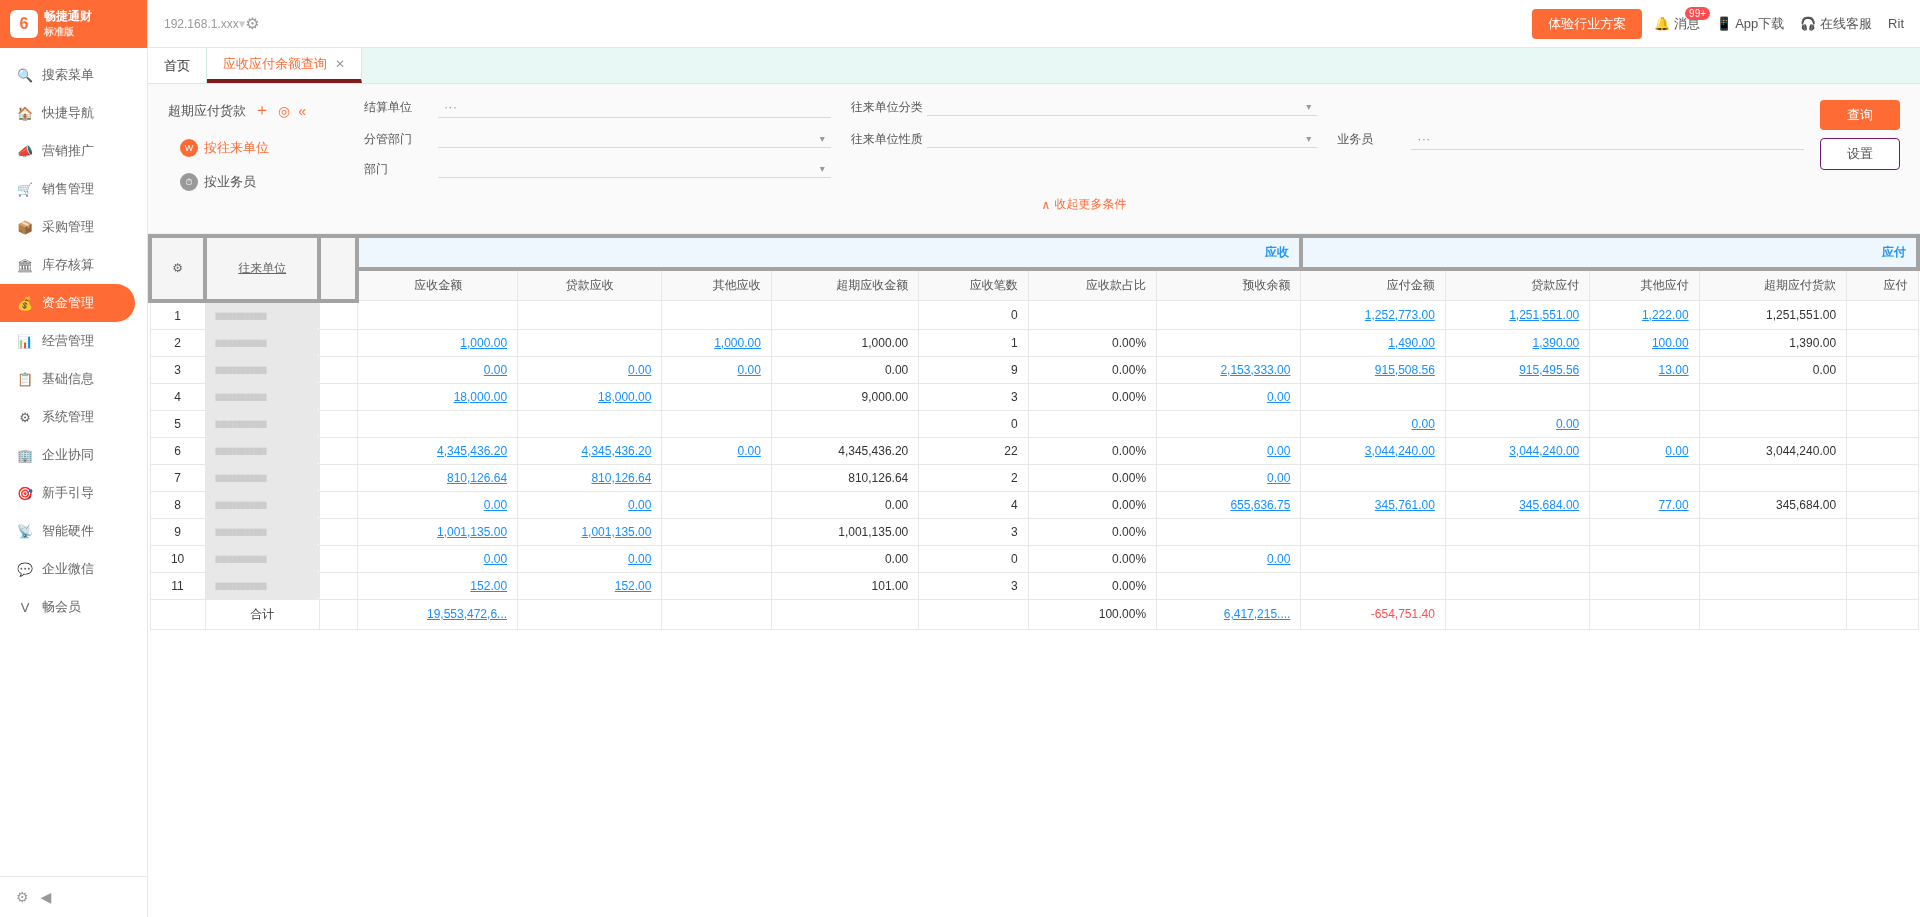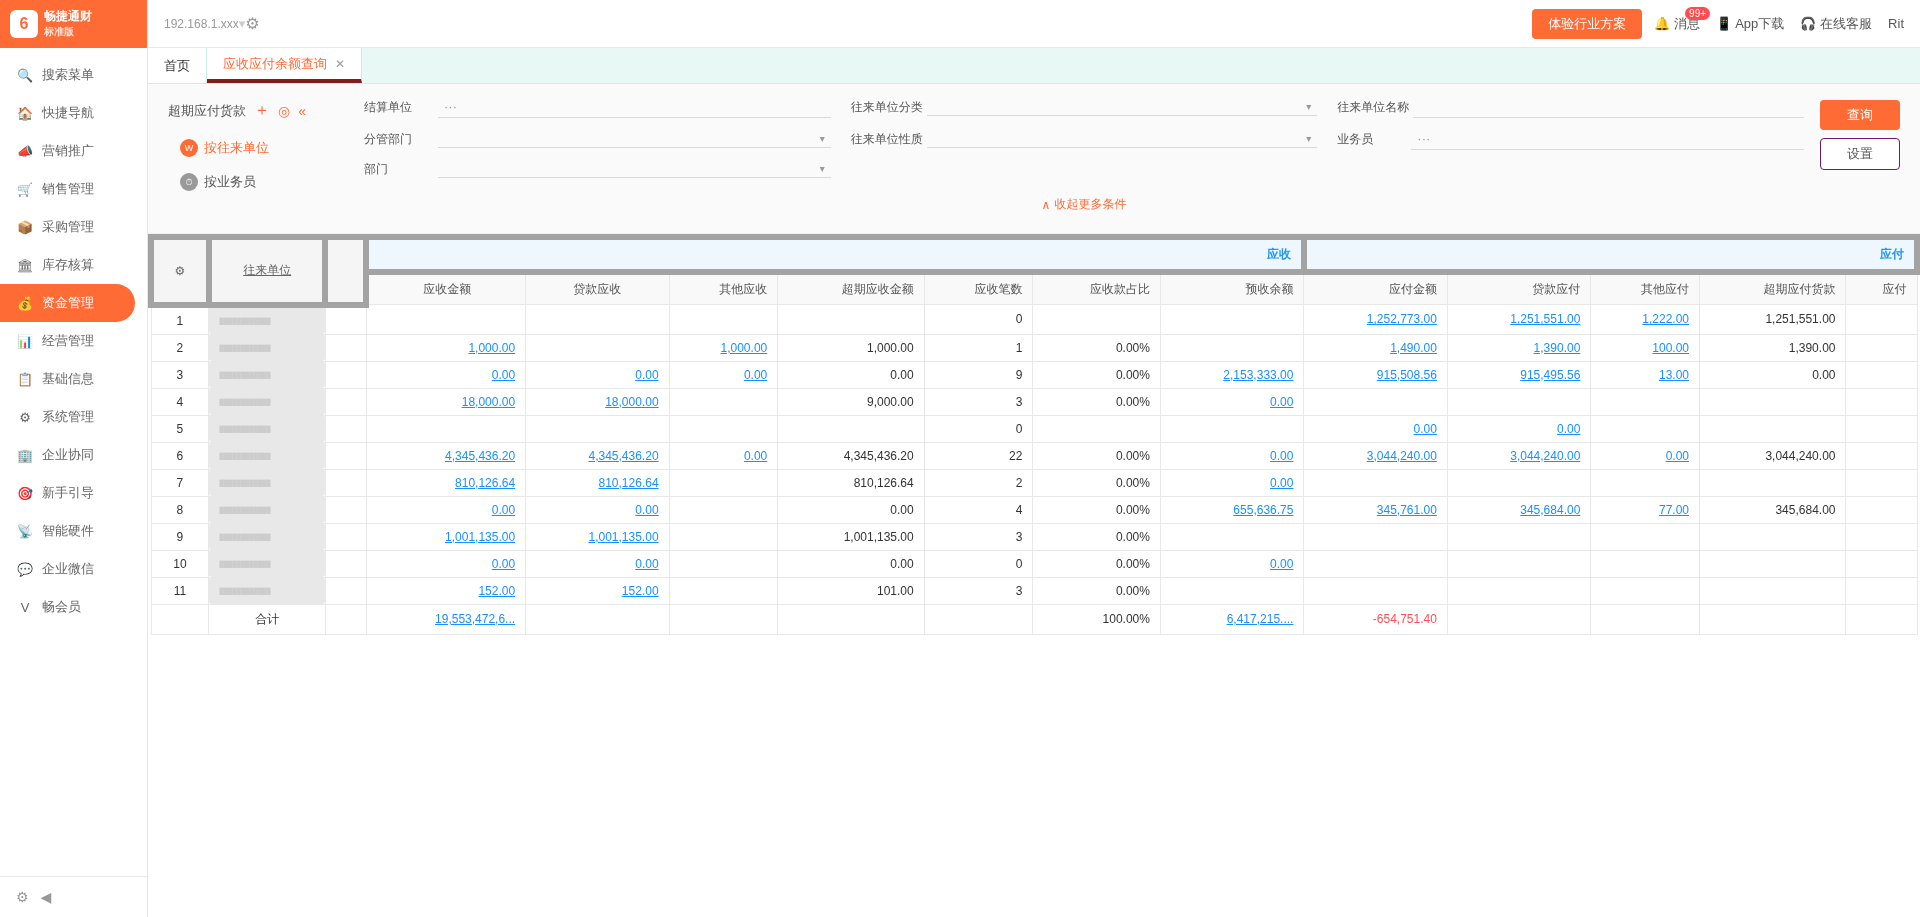--- a/index.html
+++ b/index.html
@@ -132,21 +132,21 @@
     }
 
     
     .table-wrap {
       overflow-x: auto; padding: 0 0 0 0;
     }
     table {
       width: 100%; border-collapse: collapse; font-size: 12px;
     }
     thead tr { background: #f5f5f5; }
-    thead tr:first-child th { background: #f5f5f5; font-weight: normal; color: #666; border: 6px solid #a3a3a3; }
+    thead tr:first-child th { background: #f5f5f5; font-weight: normal; color: #666; border: 4px solid #a3a3a3; }
     thead tr:first-child th.group-receivable { background: #eef7fd; color: #2196f3; font-weight: bold; }
     thead tr:first-child th.group-payable { background: #eef7fd; color: #2196f3; font-weight: bold; }
     thead tr:nth-child(2) th { background: #f9f9f9; color: #555; border: 1px solid #e8e8e8; font-weight: normal; }
     tbody tr { border-bottom: 1px solid #f0f0f0; }
     td, th { padding: 6px 10px; text-align: right; border: 1px solid #e8e8e8; white-space: nowrap; }
     td:first-child, th:first-child { text-align: center; }
     td:nth-child(2) { text-align: left; }
     th:nth-child(2) { text-align: center; }
     .td-link { color: #1890ff; text-decoration: underline; cursor: pointer; }
     .td-negative { color: #ff4d4f; }
@@ -310,26 +310,20 @@
               <span class="field-name">结算单位</span>
               <div class="field-control">
                 <span class="field-dots">···</span>
               </div>
             </div>
             <div class="filter-field-item">
               <span class="field-name">往来单位分类</span>
               <div class="field-control">
                 <span class="field-value"></span>
                 <span class="field-arrow">▾</span>
-              </div>
-            </div>
-            <div class="filter-field-item">
-              <span class="field-name">往来单位名称</span>
-              <div class="field-control">
-                <input style="border: none; outline: none; width: 100%; font-size: 12px; background: transparent;">
               </div>
             </div>
           </div>
 
           <div style="display:grid; grid-template-columns: 1fr 1fr 1fr; gap:0 20px;">
             <div class="filter-field-item">
               <span class="field-name">分管部门</span>
               <div class="field-control">
                 <span class="field-value"></span>
                 <span class="field-arrow">▾</span>

